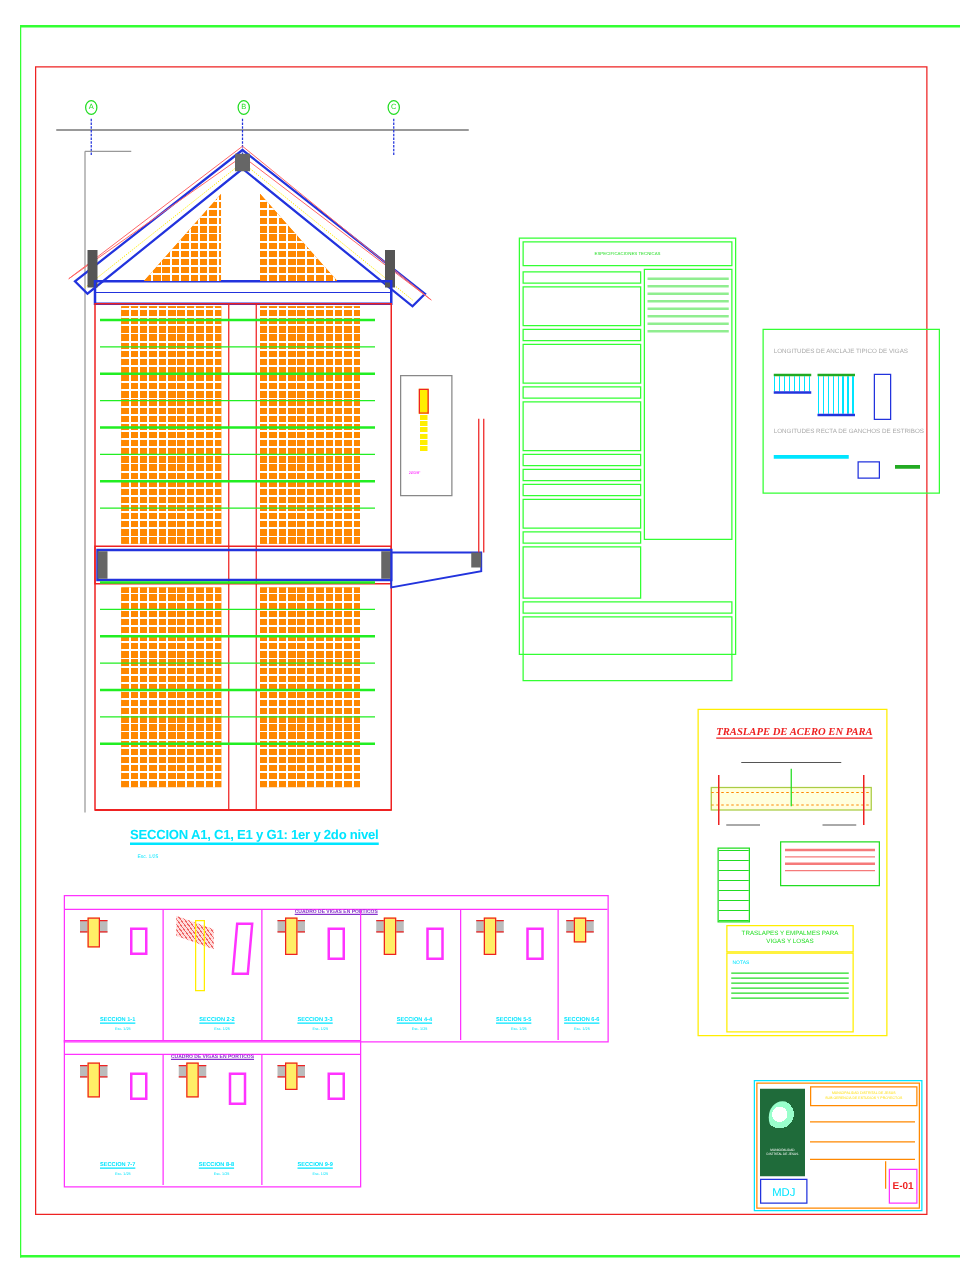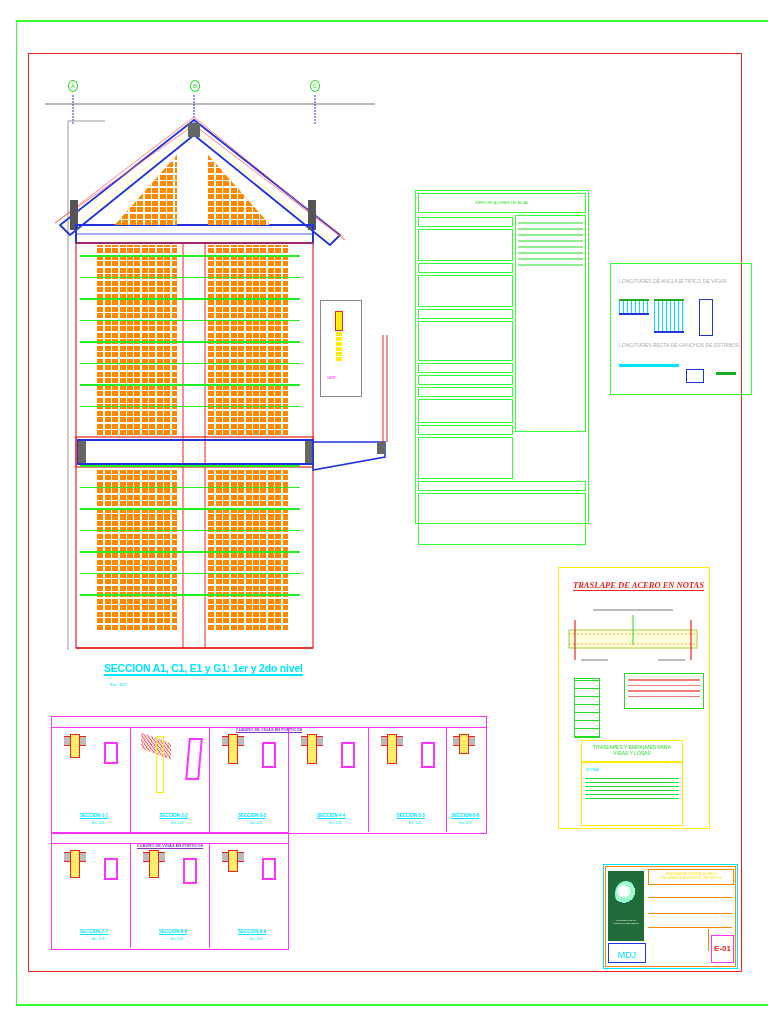--- a/index.html
+++ b/index.html
@@ -150,21 +150,21 @@
   <div class="abs" style="left:8px;top:35px;width:30px;height:12px;border-top:2px solid #22aa22;border-bottom:2px solid #2233dd;background:repeating-linear-gradient(90deg,#00e5ff 0 1px,#fff 1px 4px);"></div>
   <div class="abs" style="left:43px;top:35px;width:30px;height:30px;border-top:2px solid #22aa22;border-bottom:2px solid #2233dd;background:repeating-linear-gradient(90deg,#00e5ff 0 1px,#fff 1px 4px);"></div>
   <div class="abs" style="left:88px;top:35px;width:12px;height:35px;border:1px solid #2233dd;"></div>
   <div class="abs" style="left:8px;top:78px;font-size:5px;color:#aaa;">LONGITUDES RECTA DE GANCHOS DE ESTRIBOS</div>
   <div class="abs" style="left:8px;top:100px;width:60px;height:25px;border-top:3px solid #00e5ff;"></div>
   <div class="abs" style="left:75px;top:105px;width:16px;height:12px;border:1px solid #2233dd;"></div>
   <div class="abs" style="left:105px;top:108px;width:20px;height:18px;border-top:3px solid #22aa22;"></div>
 </div>
 
 <div class="abs yellow-box" style="left:558px;top:567px;width:150px;height:260px;">
-  <div class="abs" style="left:14px;top:12px;font-family:'Liberation Serif',serif;font-style:italic;font-weight:bold;font-size:8.5px;color:#ee2222;border-bottom:1.5px solid #ee2222;">TRASLAPE DE ACERO EN NOTAS</div>
+  <div class="abs" style="left:14px;top:12px;font-family:'Liberation Serif',serif;font-style:italic;font-weight:bold;font-size:8.5px;color:#ee2222;border-bottom:1.5px solid #ee2222;">TRASLAPE DE ACERO EN PARA</div>
   <svg class="abs" style="left:4px;top:32px" width="140" height="70">
     <rect x="6" y="30" width="128" height="18" fill="#ffffdd" stroke="#aacc44" stroke-width="1"></rect>
     <line x1="6" y1="34" x2="134" y2="34" stroke="#ff8800" stroke-width="0.8" stroke-dasharray="2,2"></line>
     <line x1="6" y1="44" x2="134" y2="44" stroke="#ff8800" stroke-width="0.8" stroke-dasharray="2,2"></line>
     <line x1="12" y1="20" x2="12" y2="60" stroke="#ee2222" stroke-width="1.2"></line>
     <line x1="128" y1="20" x2="128" y2="60" stroke="#ee2222" stroke-width="1.2"></line>
     <line x1="30" y1="10" x2="110" y2="10" stroke="#555" stroke-width="0.8"></line>
     <line x1="18" y1="60" x2="45" y2="60" stroke="#555" stroke-width="0.8"></line>
     <line x1="95" y1="60" x2="122" y2="60" stroke="#555" stroke-width="0.8"></line>
     <line x1="70" y1="15" x2="70" y2="45" stroke="#22dd22" stroke-width="1"></line>

